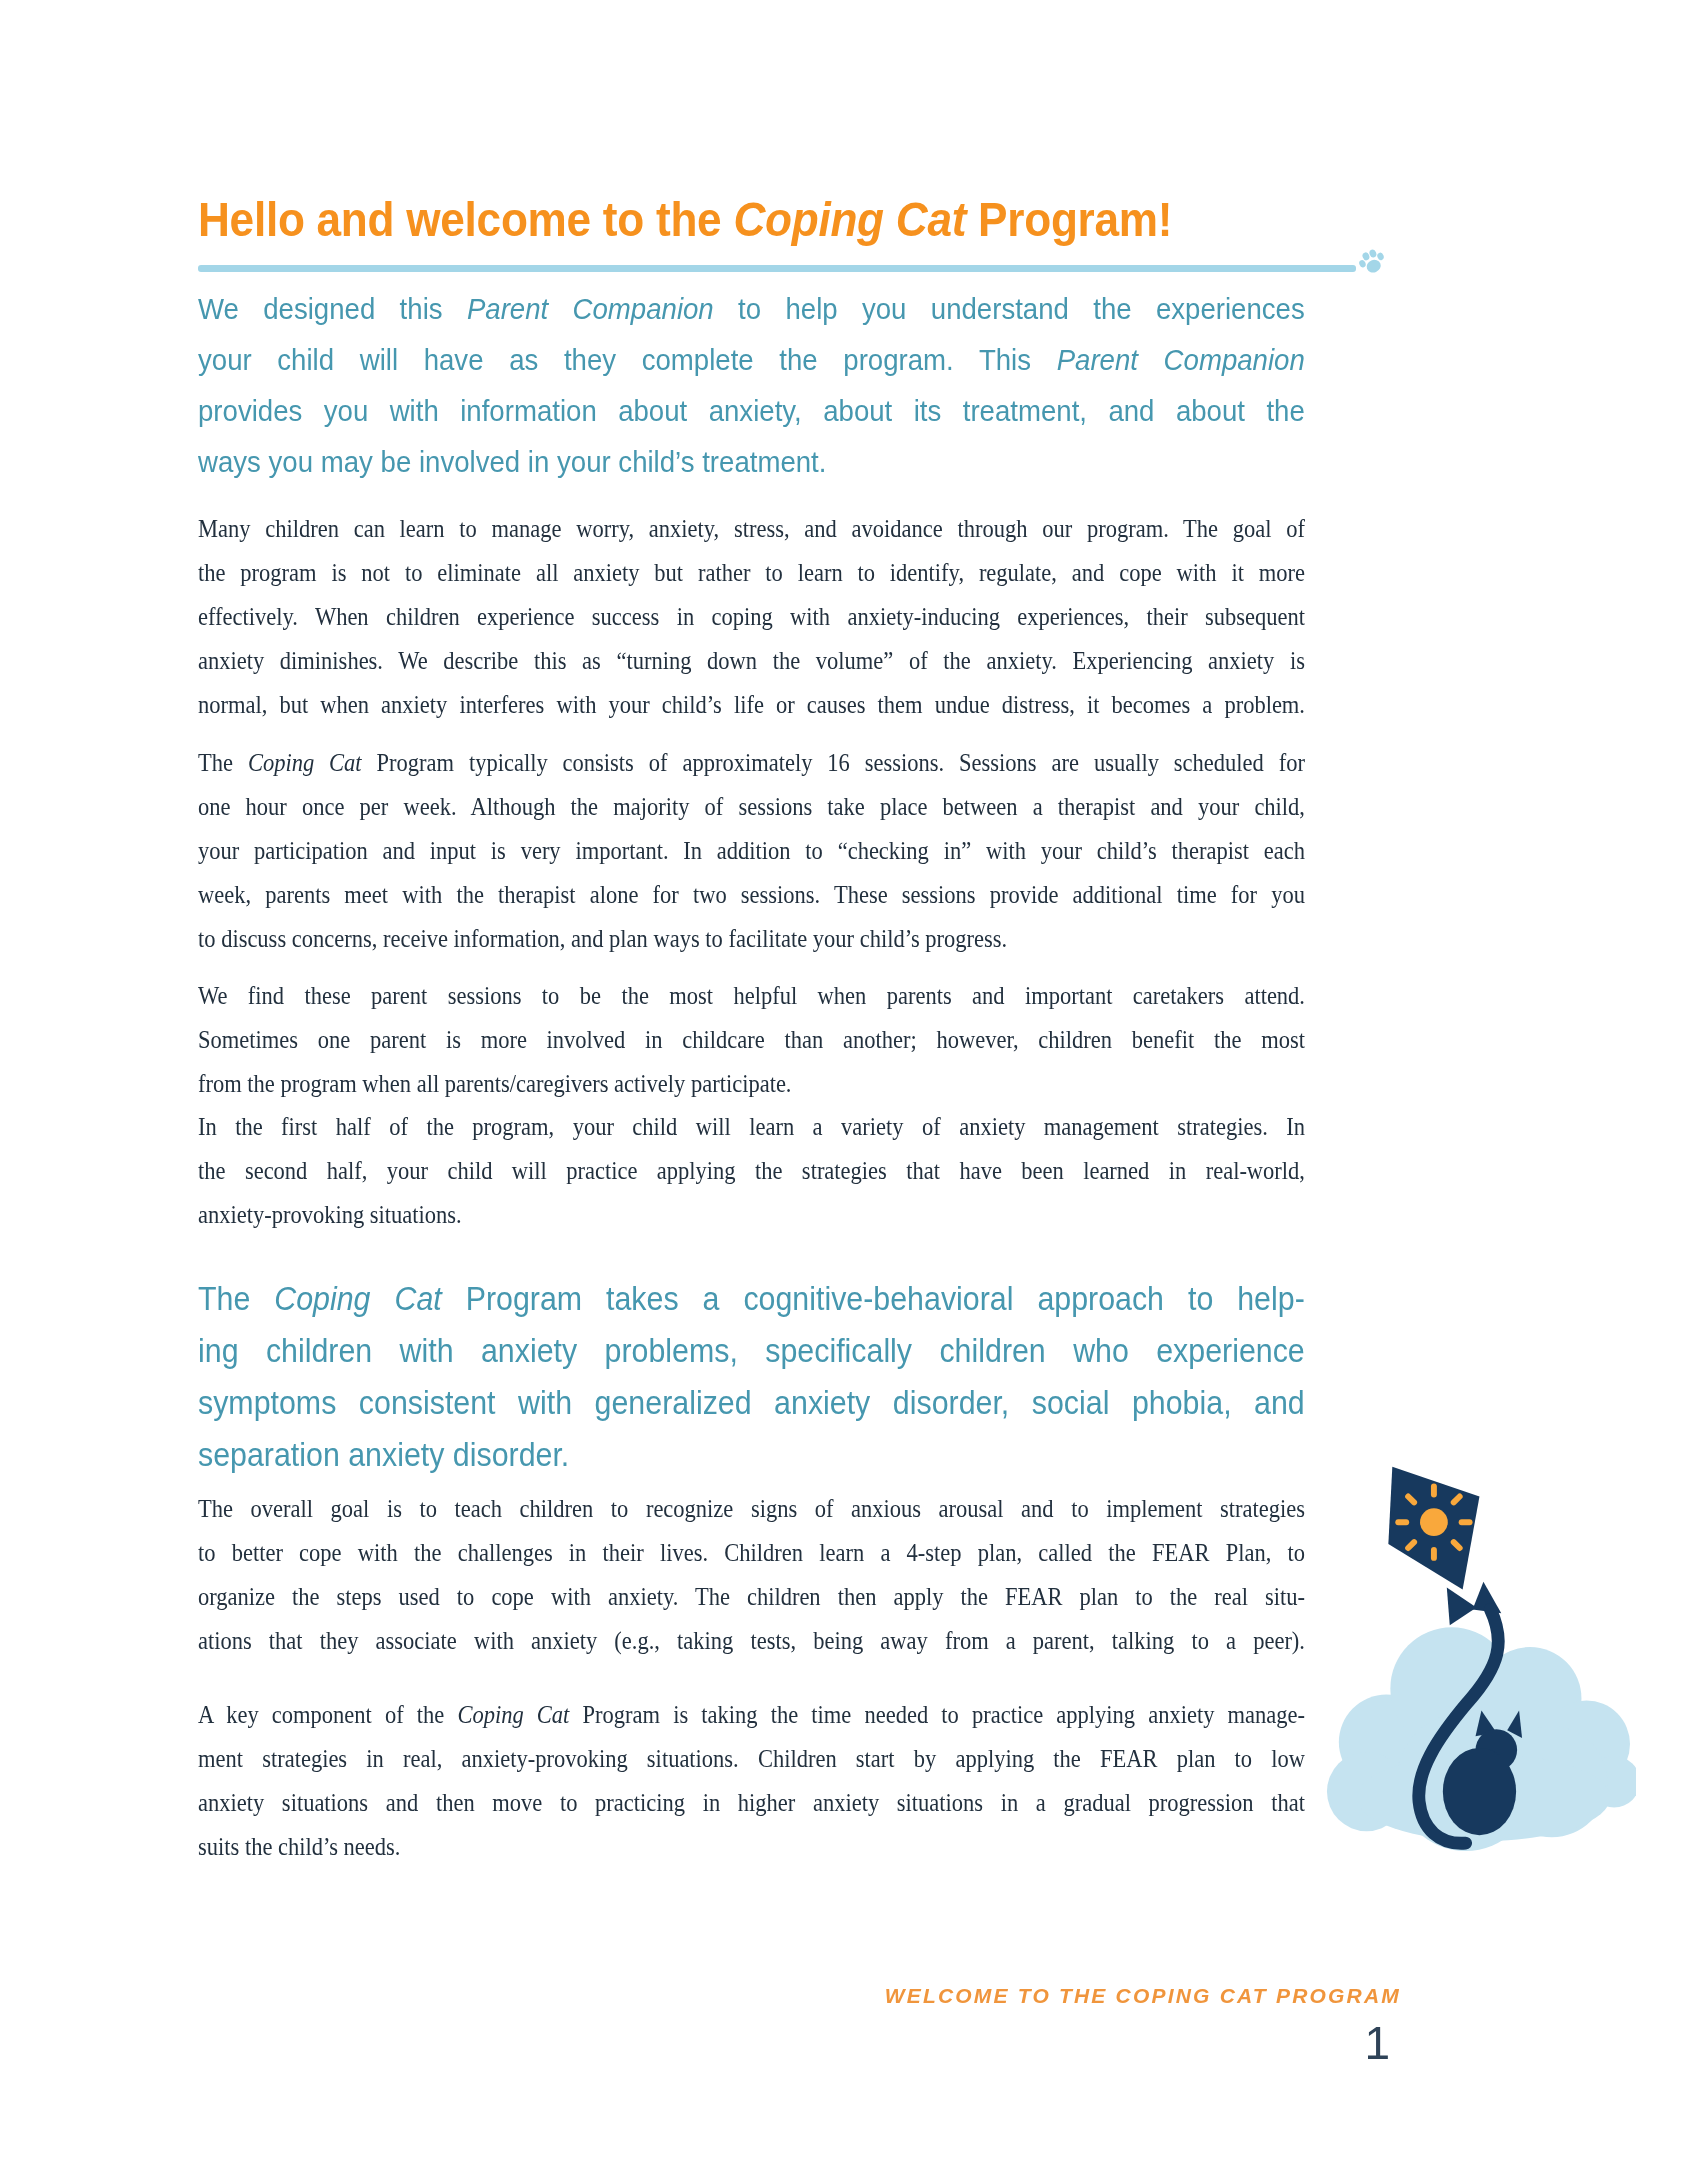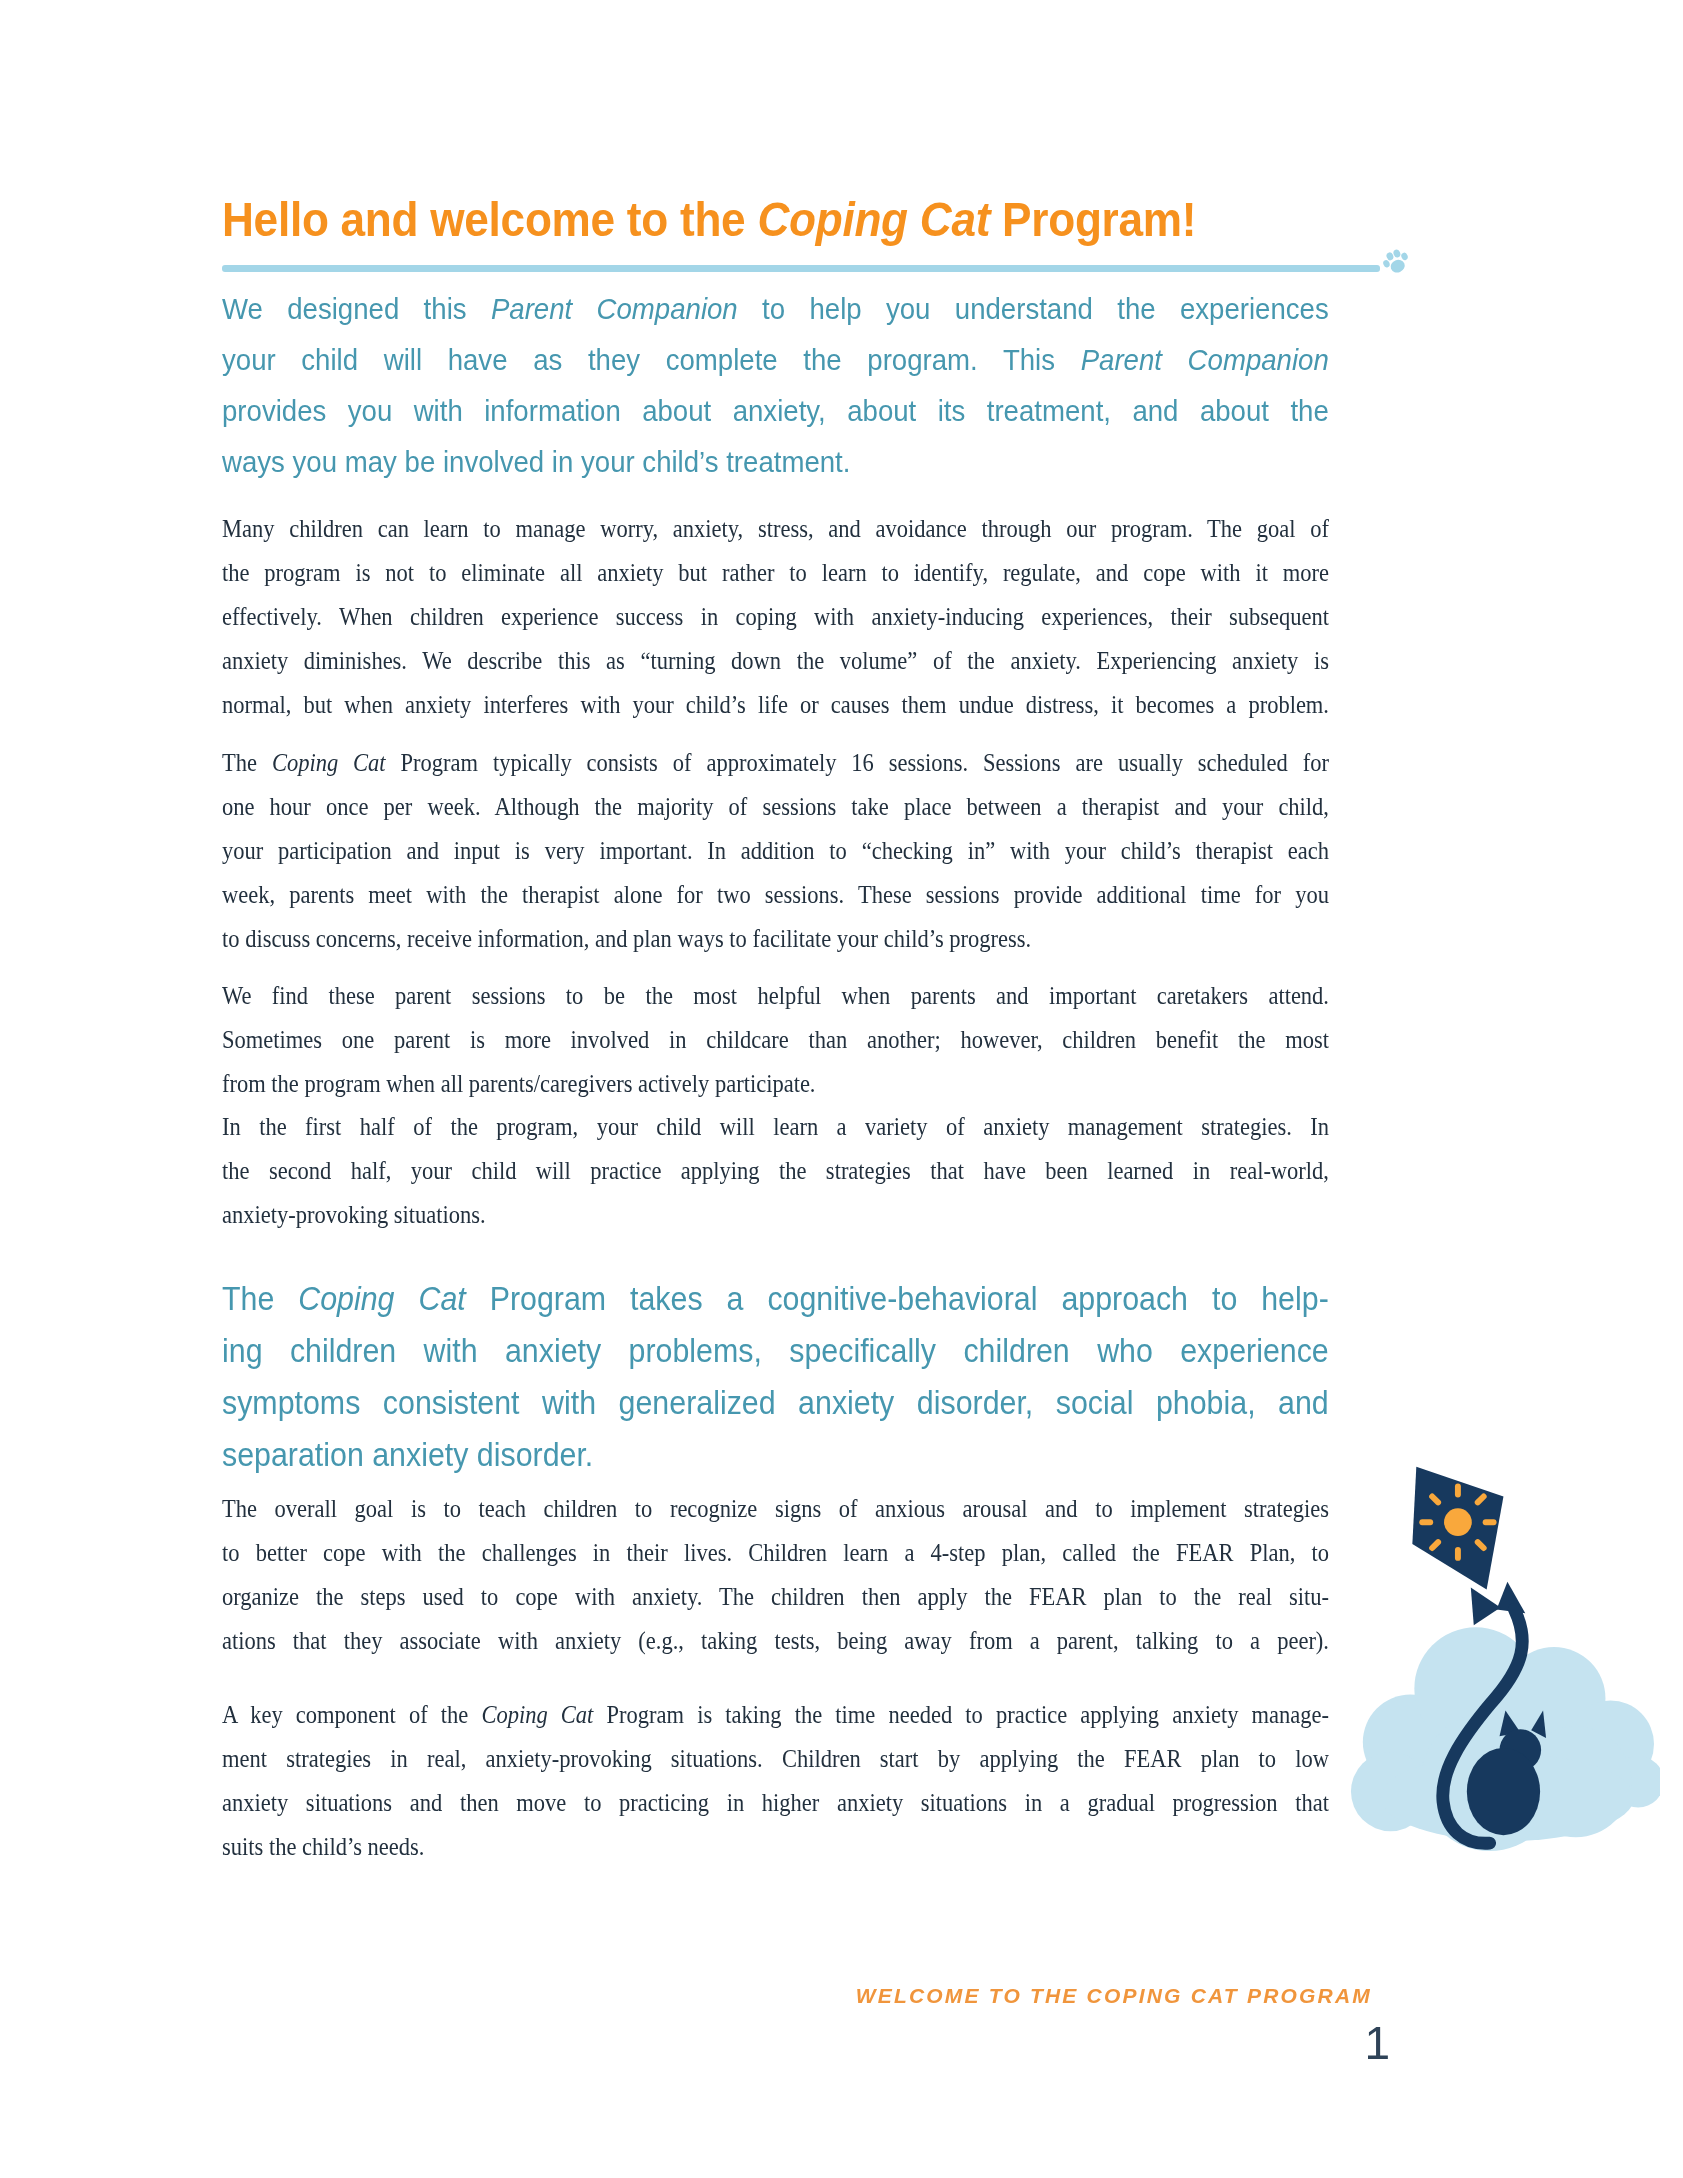--- a/index.html
+++ b/index.html
@@ -1,20 +1,20 @@
 <!DOCTYPE html>
 <html><head>
 <meta charset="utf-8">
 <style>
   html, body { margin:0; padding:0; }
   body {
     width:1683px; height:2178px; background:#ffffff; position:relative;
     font-family:"Liberation Sans", sans-serif; overflow:hidden;
   }
-  .page { position:absolute; inset:0;margin-left:24px; }
+  .page { position:absolute; inset:0; }
   em { font-style:italic; }
 
   
   .title {
     position:absolute; left:198px; top:192px; margin:0;
     font-size:48px; line-height:55px; font-weight:700; color:#F6911E;
     white-space:nowrap; width:1337px;
     transform:scaleX(0.92); transform-origin:0 0;
     letter-spacing:-0.3px;
   }
@@ -45,21 +45,21 @@
     position:absolute; left:198px; width:1230px;
     font-family:"Liberation Serif", serif; font-size:25px; line-height:44px;
     color:#22303E; transform:scaleX(0.9); transform-origin:0 0;
   }
   .bp .jl { height:44px; }
   .p1 { top:507px; } .p2 { top:741px; } .p3 { top:974px; } .p4 { top:1105px; }
   .p5 { top:1487px; } .p6 { top:1693px; }
 
   
   .footer {
-    position:absolute; right:311px; top:1984px;
+    position:absolute; right:282px; top:1984px;
     font-size:21px; font-weight:700; font-style:italic;
     letter-spacing:2.2px; color:#F0953C;
   }
   .pagenum {
     position:absolute; right:293px; top:2018px;
     font-size:46px; line-height:50px; font-weight:400; color:#2F4358;
   }
 
   
   .illus { position:absolute; left:1317px; top:1443px; }

